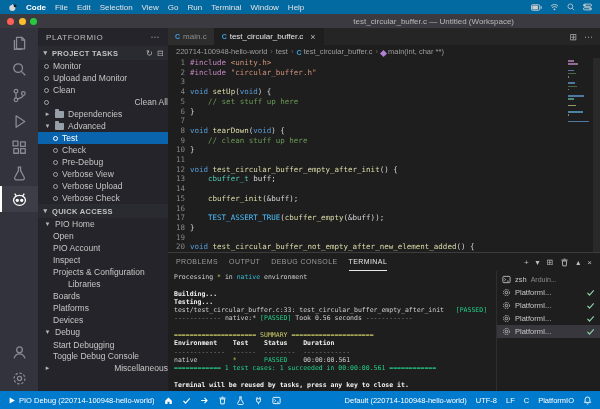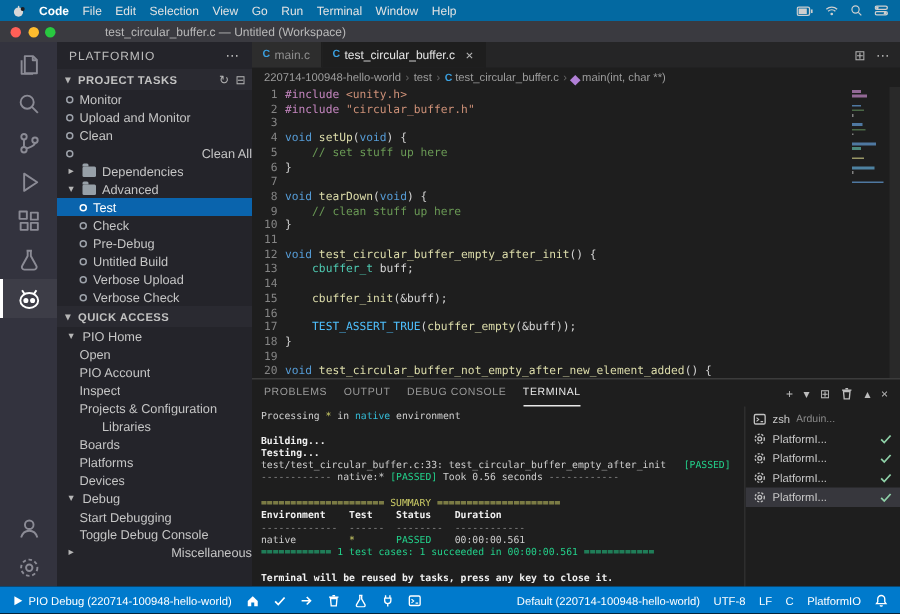--- a/index.html
+++ b/index.html
@@ -12,21 +12,21 @@
   .mb-items{display:flex;gap:9px}
   .mb-item{cursor:default}
   .mb-right{margin-left:auto;display:flex;gap:8px;align-items:center}
   .mb-ico{display:inline-flex;align-items:center}
 
   
   .titlebar{height:14px;background:#3a3a40;position:relative;display:flex;align-items:center}
   .lights{display:flex;gap:4.5px;margin-left:7px;z-index:2}
   .light{width:7px;height:7px;border-radius:50%}
   .l-red{background:#ff5f57}.l-yel{background:#febc2e}.l-grn{background:#28c840}
-  .title-text{position:absolute;left:70px;right:62px;text-align:left;font-size:8px;color:#b9b9b9;white-space:nowrap;overflow:hidden}
+  .title-text{position:absolute;left:70px;right:86px;text-align:right;font-size:8px;color:#b9b9b9;white-space:nowrap;overflow:hidden}
 
   .main{position:absolute;top:28px;left:0;right:0;bottom:18px;display:flex}
 
   
   .activitybar{width:38px;background:#33333e;display:flex;flex-direction:column;padding-top:2px}
   .ab-spacer{flex:1}
   .ab-item{width:38px;height:26px;display:flex;align-items:center;justify-content:center;color:#8b8b95}
   .ab-item.active{color:#fff;box-shadow:inset 2px 0 0 #fff;background:rgba(255,255,255,.05)}
 
   
@@ -274,21 +274,21 @@
         <div class="row" style="padding-left: 15px;">
           <span class="ico-task"></span>
           <span class="lbl">Check</span>
         </div>
         <div class="row" style="padding-left: 15px;">
           <span class="ico-task"></span>
           <span class="lbl">Pre-Debug</span>
         </div>
         <div class="row" style="padding-left: 15px;">
           <span class="ico-task"></span>
-          <span class="lbl">Untitled Build</span>
+          <span class="lbl">Verbose View</span>
         </div>
         <div class="row" style="padding-left: 15px;">
           <span class="ico-task"></span>
           <span class="lbl">Verbose Upload</span>
         </div>
         <div class="row" style="padding-left: 15px;">
           <span class="ico-task"></span>
           <span class="lbl">Verbose Check</span>
         </div>
       </div>

